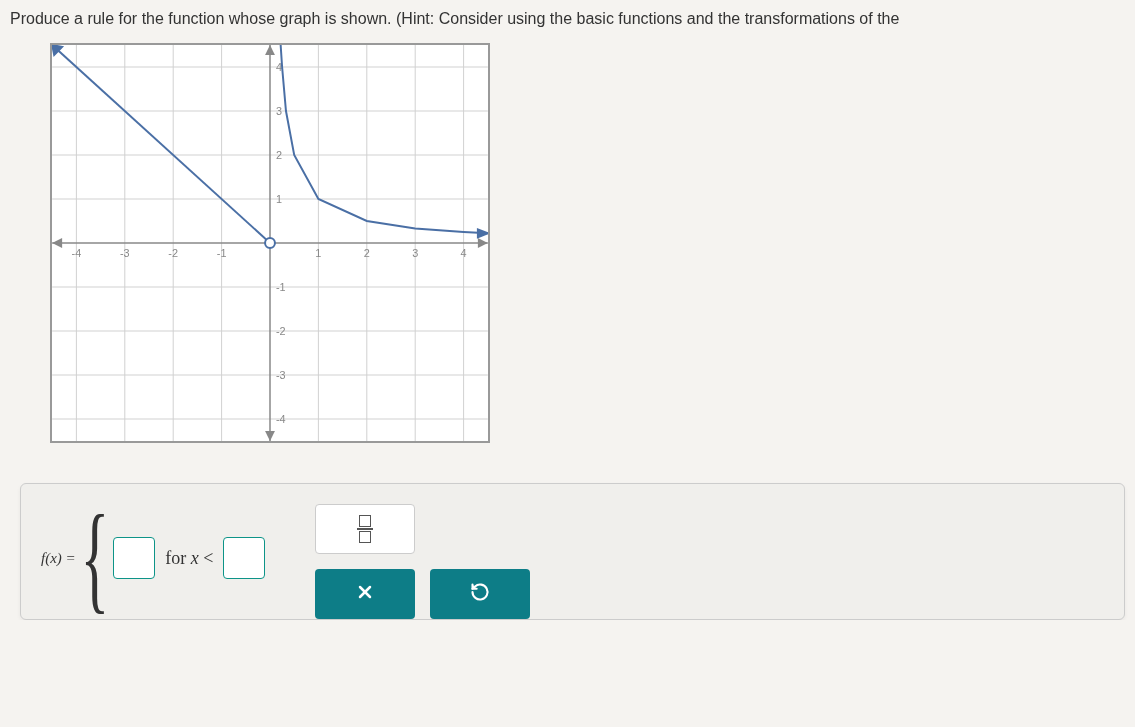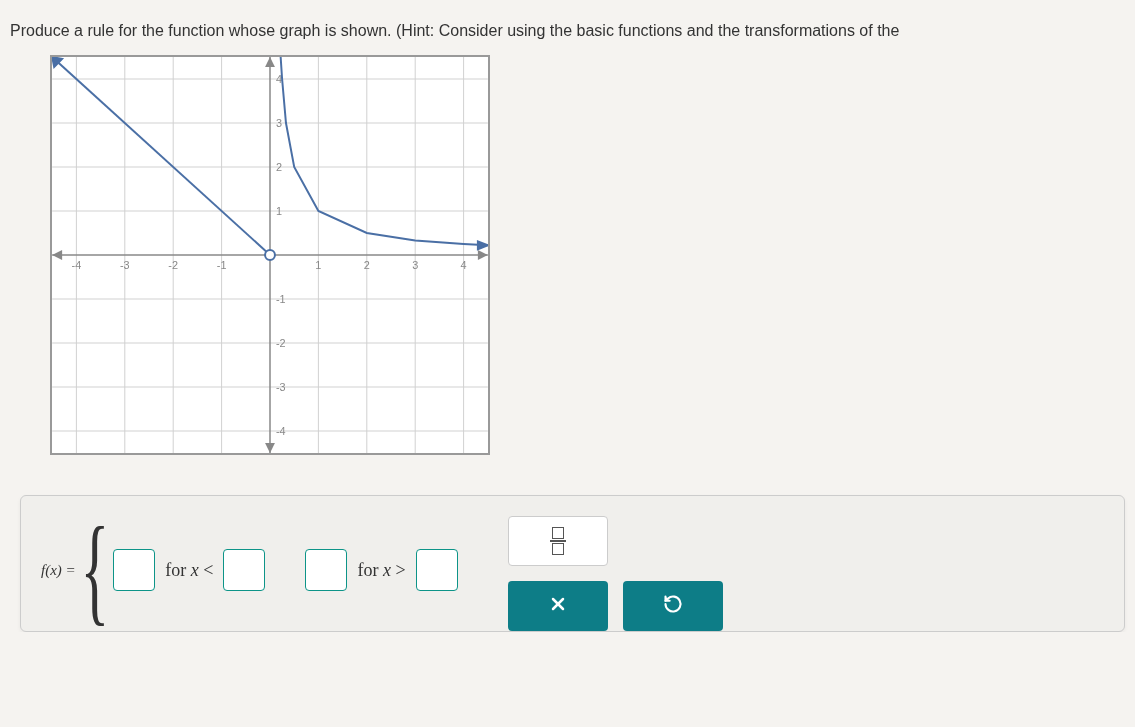--- a/index.html
+++ b/index.html
@@ -8,21 +8,20 @@
       background: #f5f3f0;
       padding: 10px 0 0 10px;
       color: #333;
       width: 1135px;
     }
     .question-text {
       font-size: 16px;
       color: #333;
       margin-bottom: 15px;
       padding-left: 0;
-      margin-top: 12px;
     }
     .graph-container {
       width: 440px;
       height: 400px;
       background: #fff;
       border: 2px solid #999;
       position: relative;
       margin-left: 40px;
       margin-bottom: 40px;
     }
@@ -56,21 +55,21 @@
       font-size: 120px;
       line-height: 0.9;
       font-weight: 100;
       color: #333;
       font-family: 'Times New Roman', serif;
       transform: scaleX(0.5);
       margin: 0 -15px;
     }
     .cases {
       display: flex;
-      flex-direction: row;
+      flex-direction: column;
       gap: 40px;
       justify-content: flex-end;
     }
     .case-row {
       display: flex;
       align-items: center;
       gap: 10px;
       font-size: 18px;
     }
     .input-box {
@@ -204,25 +203,20 @@
 <div class="answer-panel">
   <div class="piecewise">
     <span class="fx-label">f(x) =</span>
     <span class="brace">{</span>
     <div class="cases">
       <div class="case-row">
         <div class="input-box"></div>
         <span class="for-text"><span>for <span class="x-var">x</span> &lt;</span></span>
         <div class="input-box"></div>
       </div>
-      <div class="case-row">
-        <div class="input-box"></div>
-        <span class="for-text"><span>for <span class="x-var">x</span> &gt;</span></span>
-        <div class="input-box"></div>
-      </div>
     </div>
   </div>
 
   <div class="tools-panel">
     <div class="tool-row">
       <div class="tool-btn light">
         <div class="fraction-icon">
           <div class="sq"></div>
           <div class="bar"></div>
           <div class="sq"></div>

